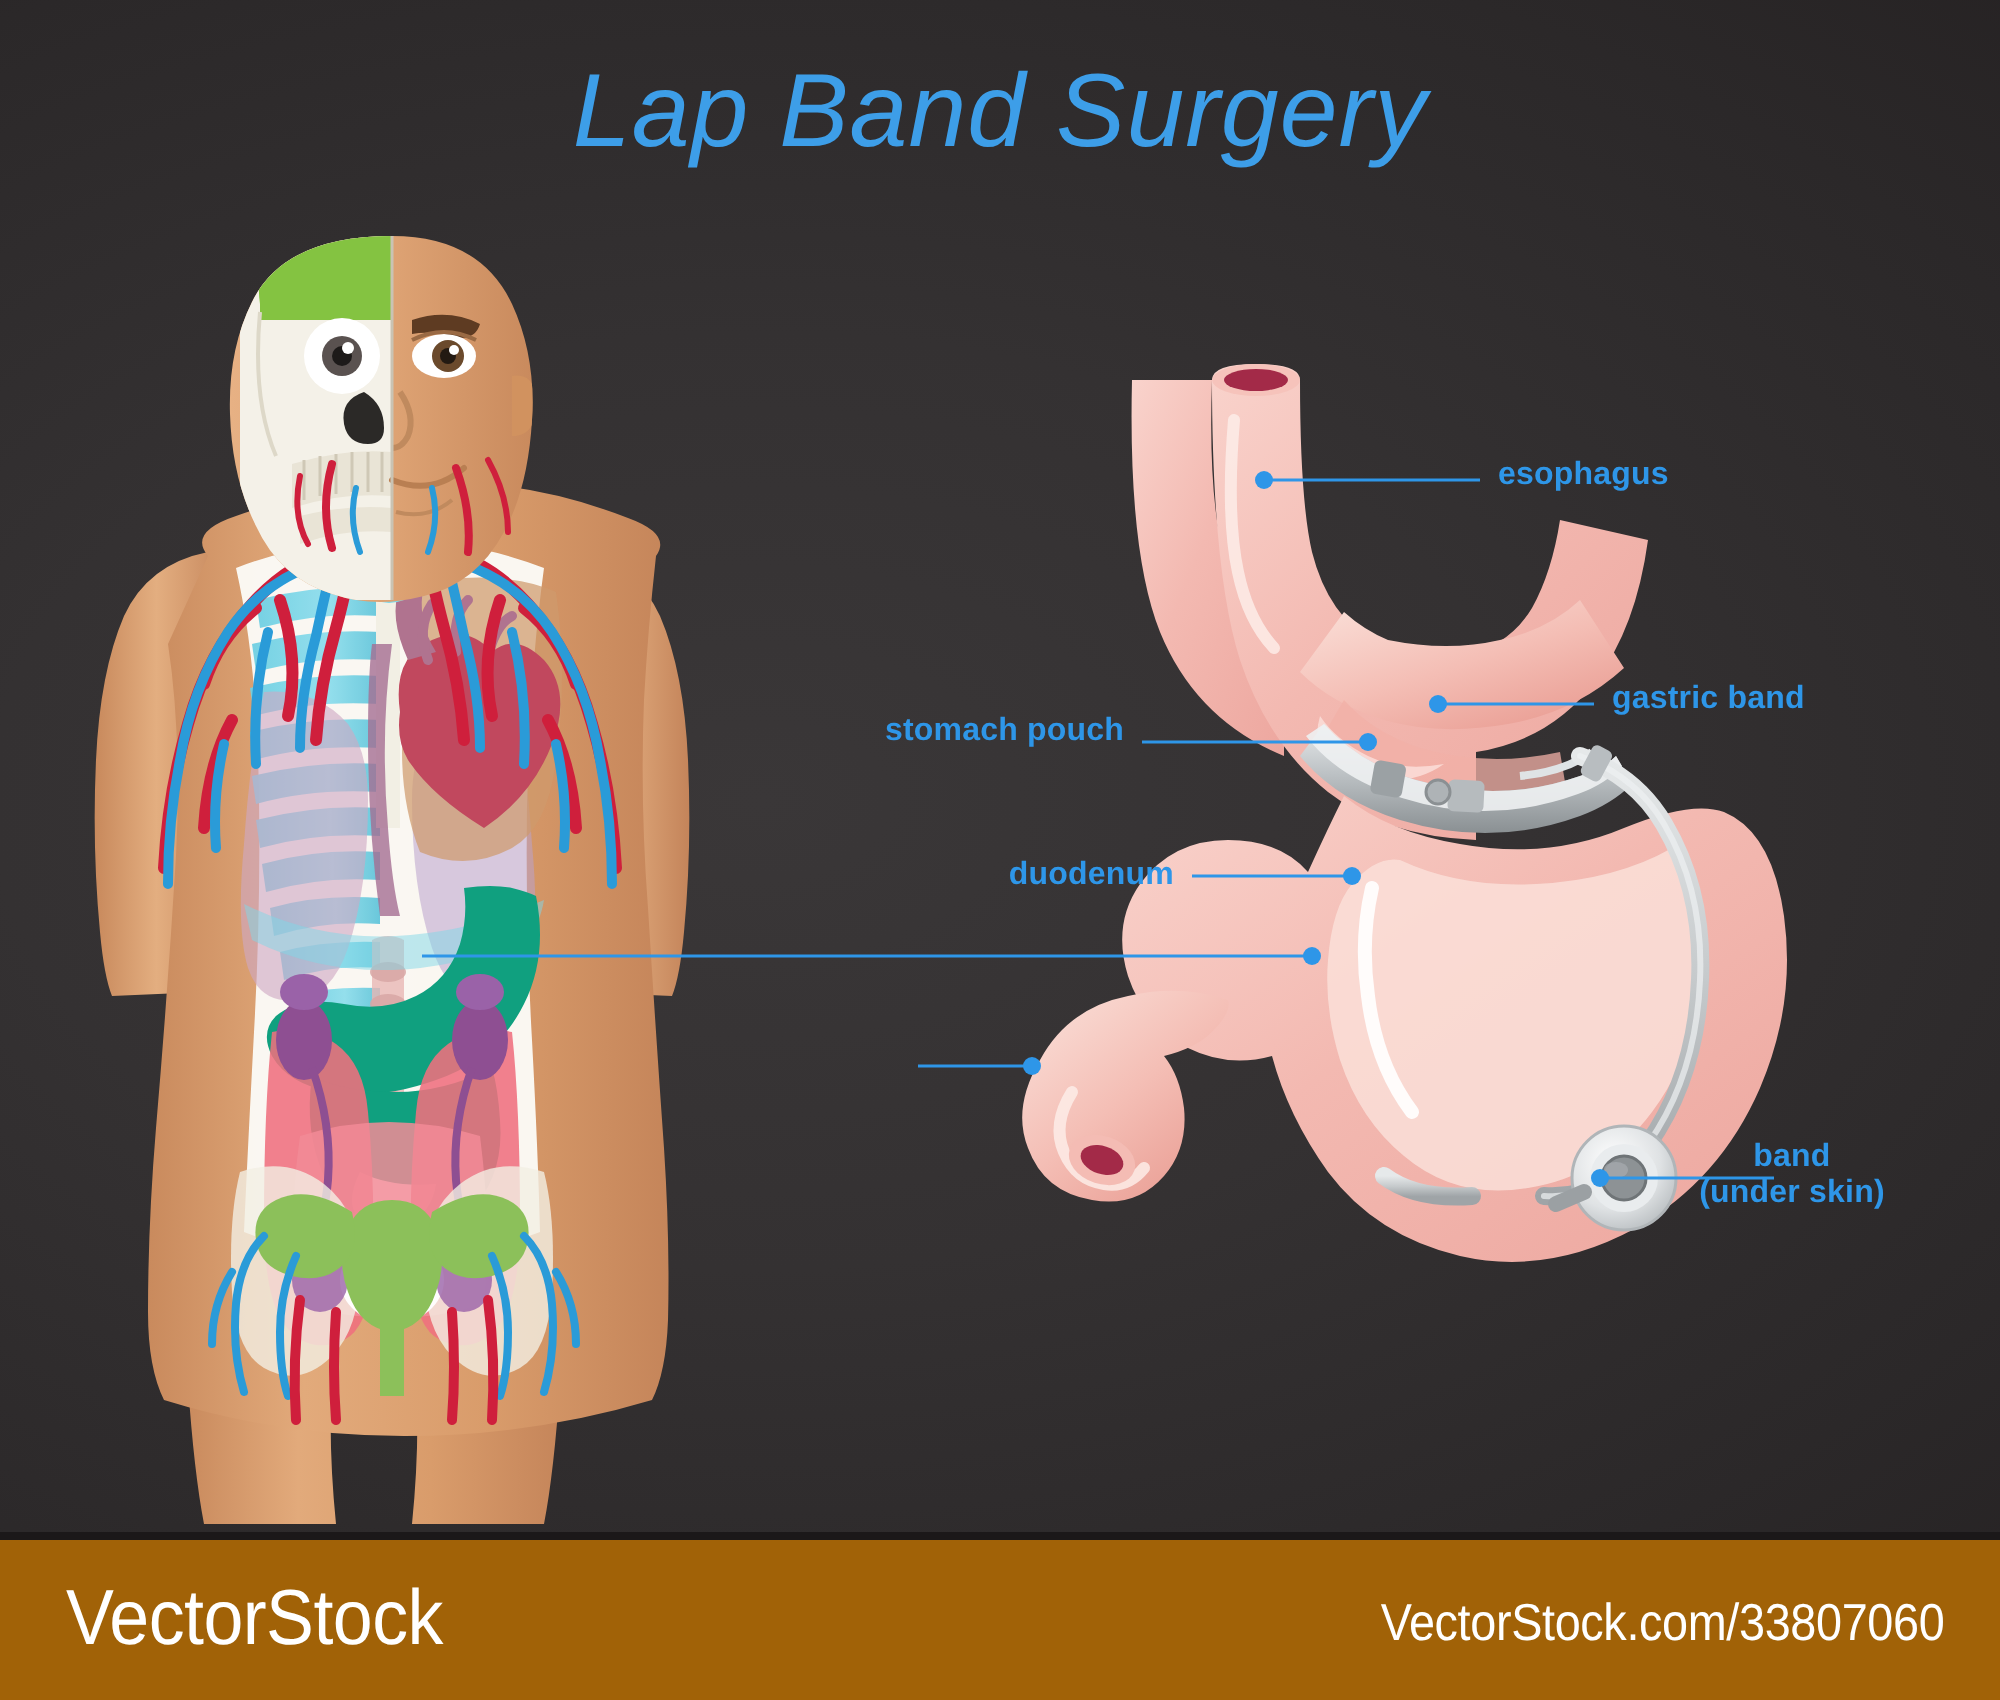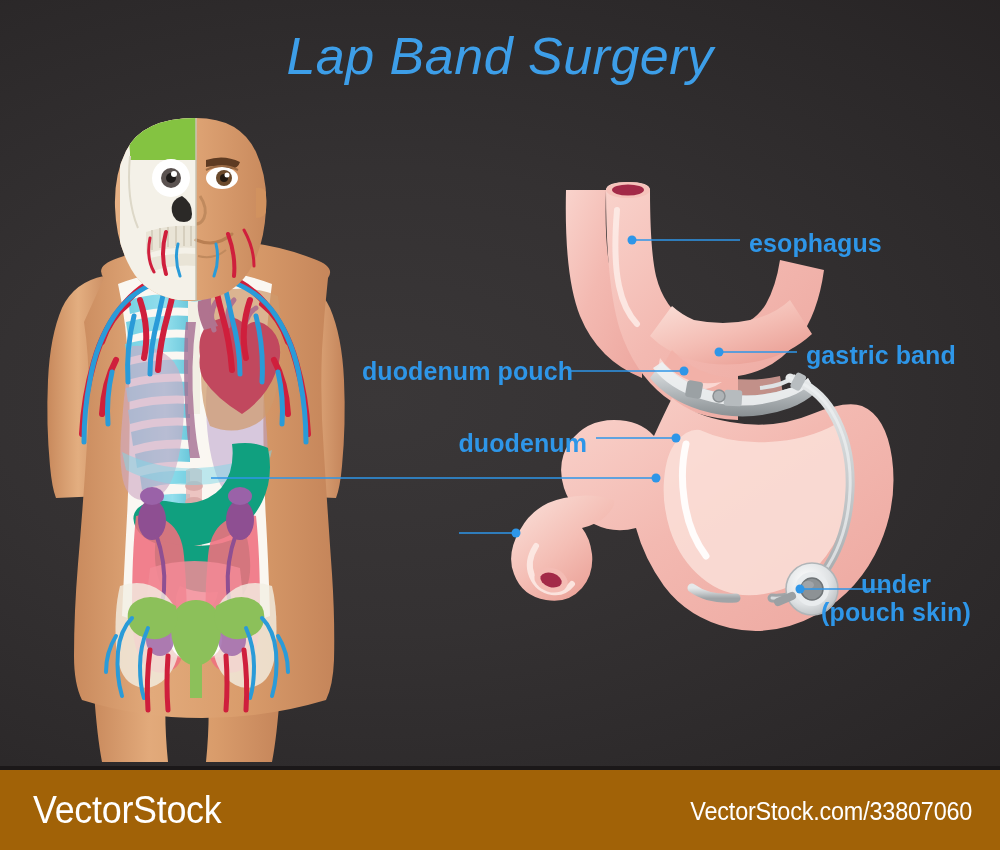--- a/index.html
+++ b/index.html
@@ -18,21 +18,21 @@
   .title {
     position:absolute; left:0; top:26px; width:1000px; text-align:center;
     font-size:52px; font-style:italic; font-weight:400; letter-spacing:.5px;
     color:#3d9ee8;
     font-family:"Liberation Sans", sans-serif;
   }
 
   svg.art { position:absolute; left:0; top:0; width:1000px; height:770px; overflow:visible; }
 
   .lbl {
-    position:absolute; color:#2e96e8; font-weight:bold; font-size:25px;
+    position:absolute; color:#2e96e8; font-weight:bold; font-size:16px;
     letter-spacing:.1px; white-space:nowrap; line-height:1.12;
     font-family:"Liberation Sans", sans-serif;
   }
   .lbl.r { text-align:right; }
 
   
   #footer {
     position:absolute; left:0; top:770px; width:1000px; height:80px; background:#a16207;
   }
   #footer .brand {
@@ -415,34 +415,34 @@
 
     <div class="lbl" style="left:749px; top:229px;">
       <span>esophagus</span>
     </div>
 
     <div class="lbl" style="left:806px; top:341px;text-align:right;">
       <span>gastric band</span>
     </div>
 
     <div class="lbl r" style="left:362px; top:357px; width:200px;">
-      <span>duodenum pouch</span>
+      <span>stomach pouch</span>
     </div>
 
     <div class="lbl r" style="left:407px; top:429px; width:180px;">
       <span>duodenum</span>
     </div>
 
 
     <div class="lbl" style="left:896px; top:570px; text-align:center; transform:translateX(-50%); margin-left:0;">
       <div style="position:relative; left:-0px; white-space:nowrap;">
-        <span>under</span>
+        <span>band</span>
       </div>
       <div style="position:relative; white-space:nowrap;">
-        <span>(pouch skin)</span>
+        <span>(under skin)</span>
       </div>
     </div>
 
   </div>
 
   <div id="topbar"></div>
   <div id="footer">
     <div class="brand">VectorStock</div>
     <div class="url">VectorStock.com/33807060</div>
   </div>

